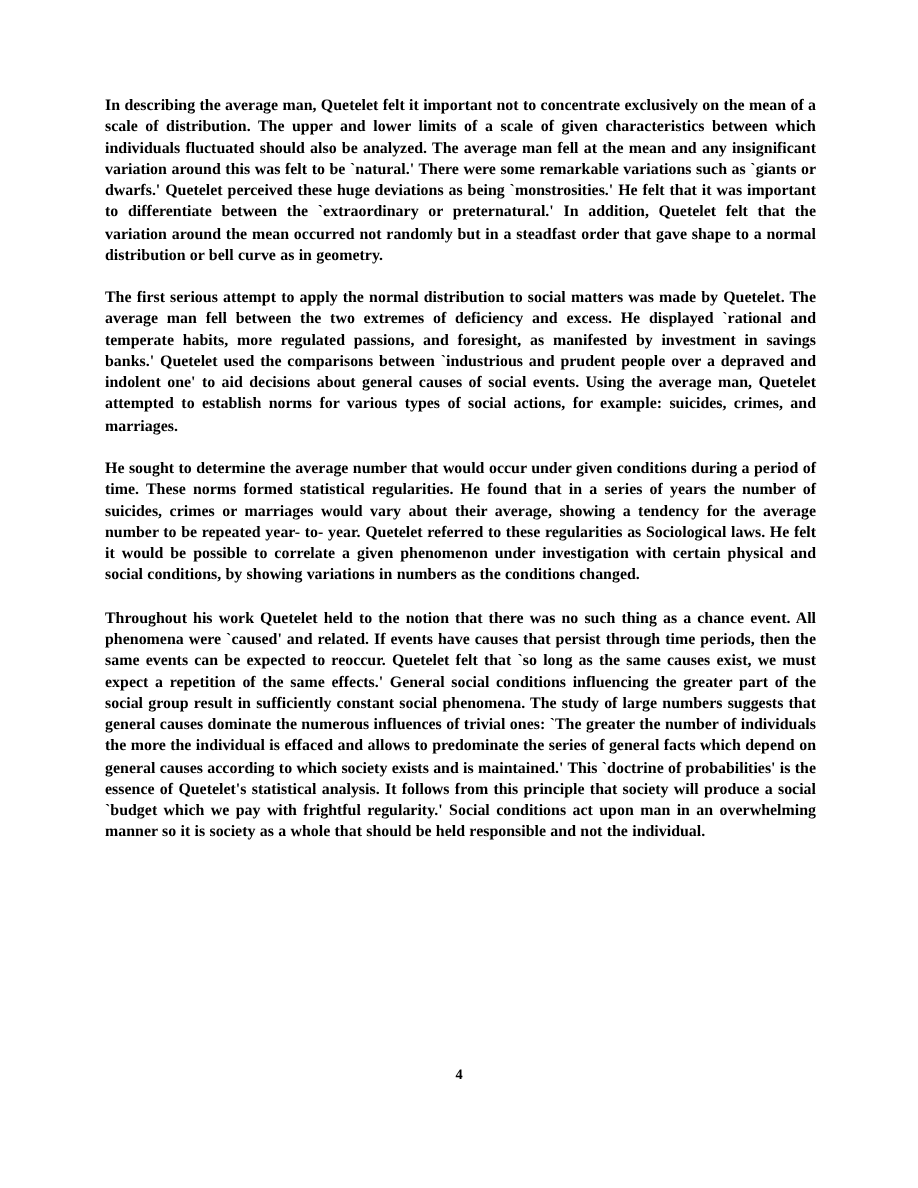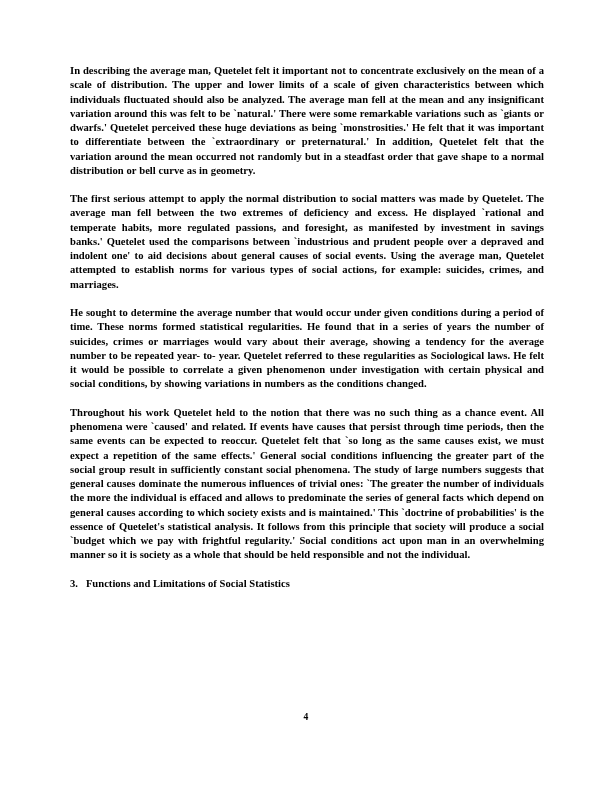--- a/index.html
+++ b/index.html
@@ -66,17 +66,16 @@
 </head>
 <body>
 
 <div class="page">
   <div class="content">
     <p class="para">In describing the average man, Quetelet felt it important not to concentrate exclusively on the mean of a scale of distribution. The upper and lower limits of a scale of given characteristics between which individuals fluctuated should also be analyzed. The average man fell at the mean and any insignificant variation around this was felt to be `natural.' There were some remarkable variations such as `giants or dwarfs.' Quetelet perceived these huge deviations as being `monstrosities.' He felt that it was important to differentiate between the `extraordinary or preternatural.' In addition, Quetelet felt that the variation around the mean occurred not randomly but in a steadfast order that gave shape to a normal distribution or bell curve as in geometry.</p>
     <p class="para">The first serious attempt to apply the normal distribution to social matters was made by Quetelet. The average man fell between the two extremes of deficiency and excess. He displayed `rational and temperate habits, more regulated passions, and foresight, as manifested by investment in savings banks.' Quetelet used the comparisons between `industrious and prudent people over a depraved and indolent one' to aid decisions about general causes of social events. Using the average man, Quetelet attempted to establish norms for various types of social actions, for example: suicides, crimes, and marriages.</p>
     <p class="para">He sought to determine the average number that would occur under given conditions during a period of time. These norms formed statistical regularities. He found that in a series of years the number of suicides, crimes or marriages would vary about their average, showing a tendency for the average number to be repeated year- to- year. Quetelet referred to these regularities as Sociological laws. He felt it would be possible to correlate a given phenomenon under investigation with certain physical and social conditions, by showing variations in numbers as the conditions changed.</p>
     <p class="para">Throughout his work Quetelet held to the notion that there was no such thing as a chance event. All phenomena were `caused' and related. If events have causes that persist through time periods, then the same events can be expected to reoccur. Quetelet felt that `so long as the same causes exist, we must expect a repetition of the same effects.' General social conditions influencing the greater part of the social group result in sufficiently constant social phenomena. The study of large numbers suggests that general causes dominate the numerous influences of trivial ones: `The greater the number of individuals the more the individual is effaced and allows to predominate the series of general facts which depend on general causes according to which society exists and is maintained.' This `doctrine of probabilities' is the essence of Quetelet's statistical analysis. It follows from this principle that society will produce a social `budget which we pay with frightful regularity.' Social conditions act upon man in an overwhelming manner so it is society as a whole that should be held responsible and not the individual.</p>
     <div class="heading-block">
-      <h2 class="section-heading">3.   Functions and Limitations of Social Statistics</h2>
     </div>
   </div>
   <div class="page-number">4</div>
 </div>
 
 </body></html>

